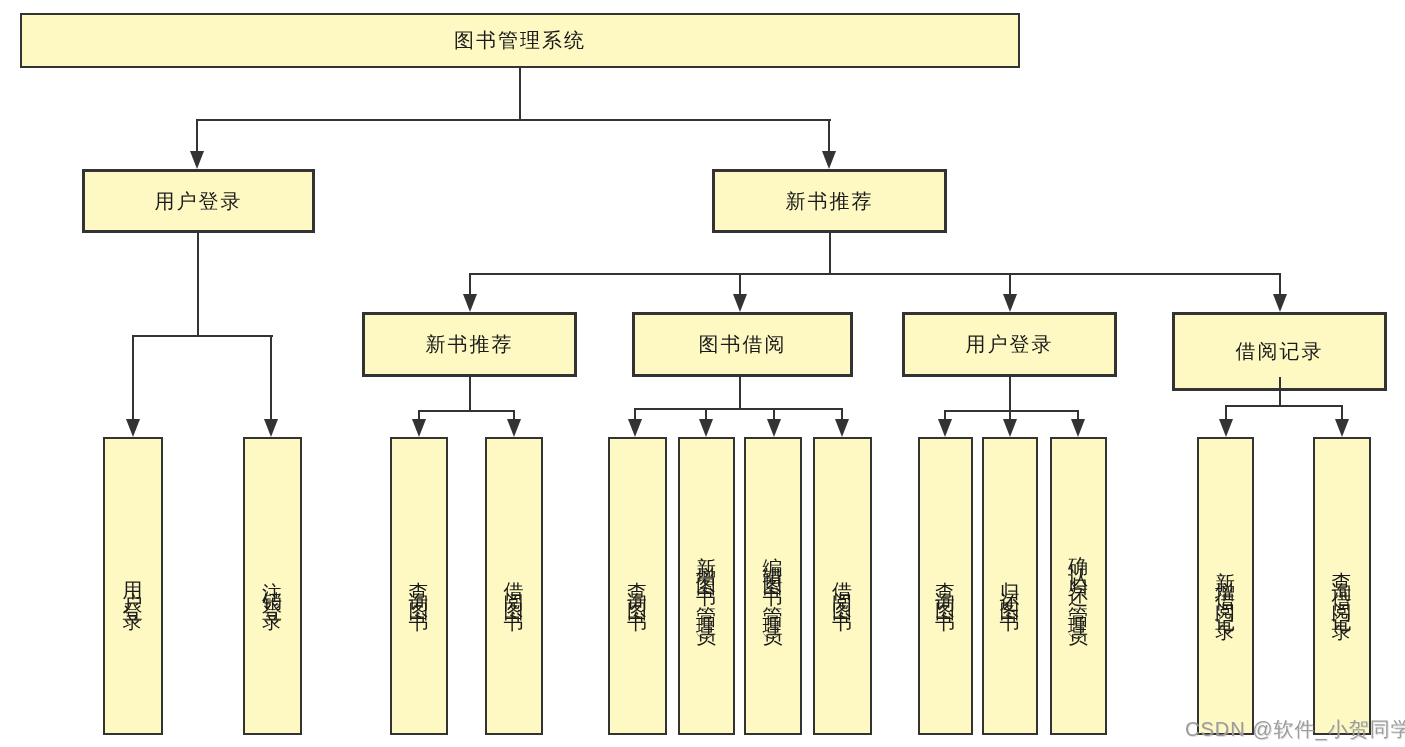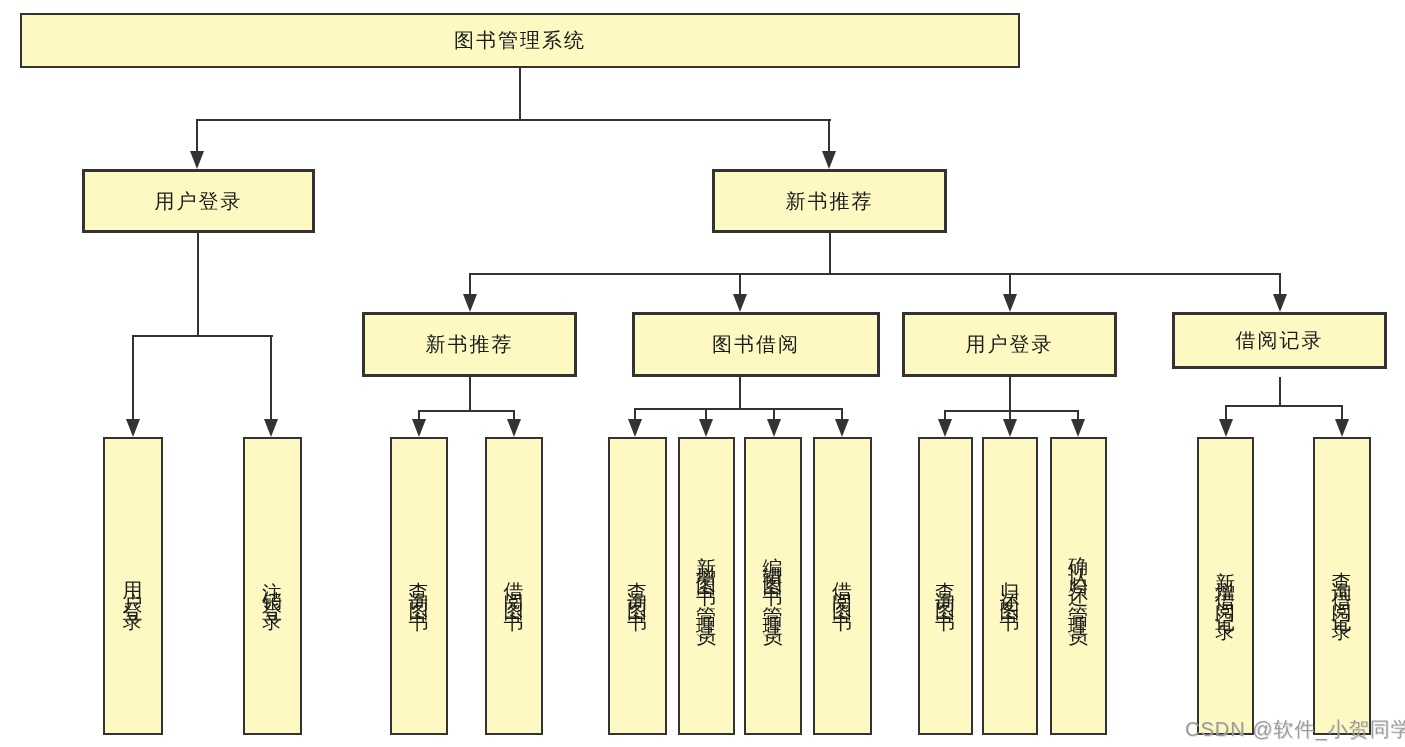--- a/index.html
+++ b/index.html
@@ -68,25 +68,25 @@
 <div class="canvas">
 
   <div class="node" style="left:20px; top:13px; width:1000px; height:55px;">图书管理系统</div>
 
   <div class="node lvl" style="left:82px; top:169px; width:233px; height:64px;">用户登录</div>
 
   <div class="node lvl" style="left:712px; top:169px; width:235px; height:64px;">新书推荐</div>
 
   <div class="node lvl" style="left:362px; top:312px; width:215px; height:65px;">新书推荐</div>
 
-  <div class="node lvl" style="left:632px; top:312px; width:248px; height:65px;">图书借阅</div>
+  <div class="node lvl" style="left:632px; top:312px; width:221px; height:65px;">图书借阅</div>
 
   <div class="node lvl" style="left:902px; top:312px; width:215px; height:65px;">用户登录</div>
 
-  <div class="node lvl" style="left:1172px; top:312px; width:215px; height:57px;">借阅记录</div>
+  <div class="node lvl" style="left:1172px; top:312px; width:215px; height:79px;">借阅记录</div>
 
   <div class="node vert" style="left:103px; top:437px; width:60px; height:298px;">用户登录</div>
 
   <div class="node vert" style="left:243px; top:437px; width:59px; height:298px;">注销登录</div>
 
   <div class="node vert" style="left:390px; top:437px; width:58px; height:298px;">查询图书</div>
 
   <div class="node vert" style="left:485px; top:437px; width:58px; height:298px;">借阅图书</div>
 
   <div class="node vert" style="left:608px; top:437px; width:59px; height:298px;">查询图书</div>

